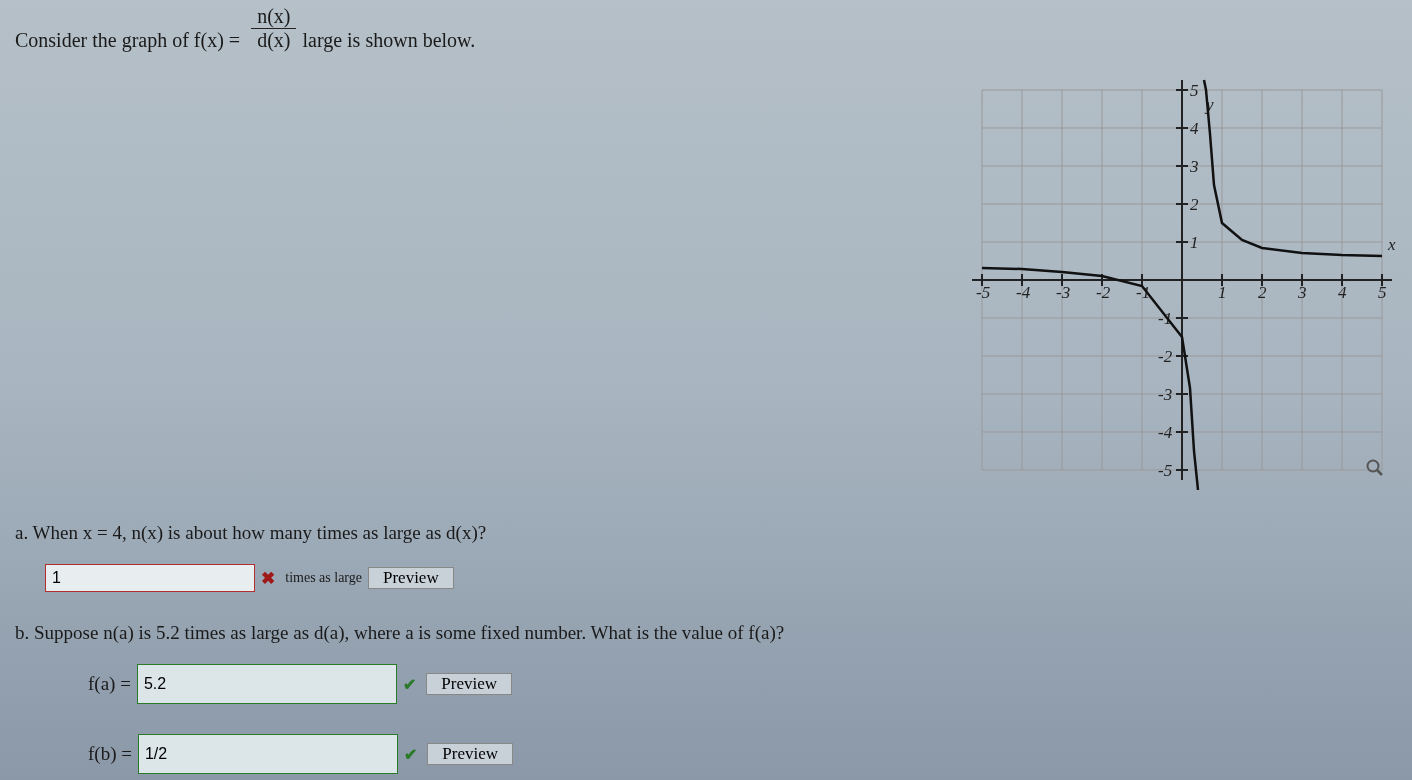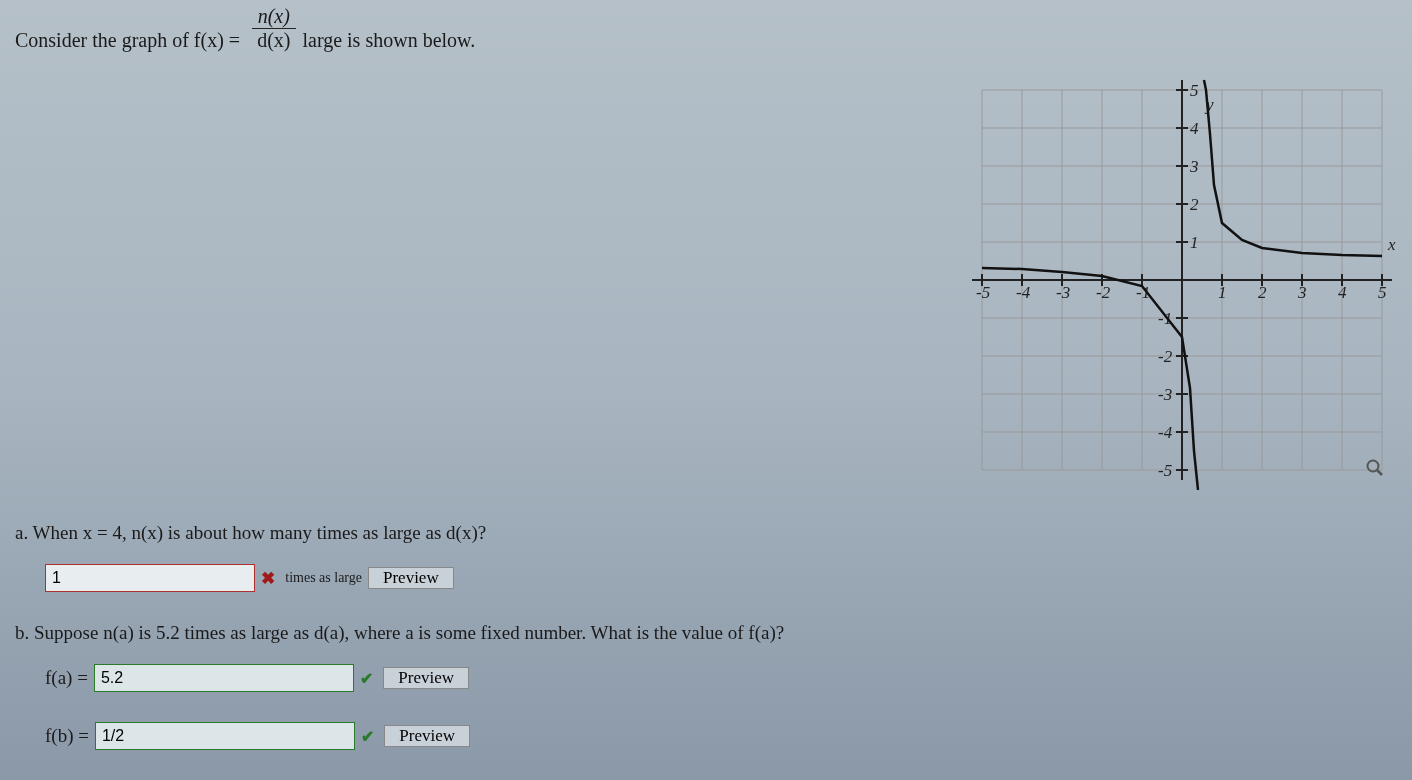--- a/index.html
+++ b/index.html
@@ -25,21 +25,20 @@
     .fraction {
       display: inline-flex;
       flex-direction: column;
       align-items: center;
       margin: 0 6px;
       vertical-align: middle;
     }
     .fraction .num {
       border-bottom: 1.5px solid #222;
       padding: 0 6px;
-      font-style: italic;
     }
     .fraction .den {
       padding: 0 6px;
     }
     .graph-container {
       position: absolute;
       right: 10px;
       top: 70px;
       width: 440px;
       height: 420px;
@@ -61,21 +60,21 @@
       border: 1.5px solid #b03030;
       background: #e8edf0;
       height: 28px;
       width: 210px;
       padding: 2px 6px;
       font-size: 16px;
     }
     .input-green {
       border: 1.5px solid #2a7a2a;
       background: #dce5e8;
-      height: 28px;
+      height: 40px;
       width: 260px;
       padding: 2px 6px;
       font-size: 16px;
     }
     .preview-btn {
       background: #c8d0d8;
       border: 1px solid #888;
       padding: 0 14px;
       font-size: 17px;
       font-family: 'Times New Roman', serif;
@@ -91,20 +90,21 @@
       color: #2a7a2a;
       font-weight: bold;
       font-size: 16px;
       margin-right: 4px;
     }
     .label-text {
       font-size: 14px;
     }
     .answer-text {
       font-size: 19px;
+      margin-left: 43px;
     }
     .mag-icon {
       position: absolute;
       right: 18px;
       bottom: 8px;
       color: #555;
       font-size: 18px;
     }
   </style>
 </head>

